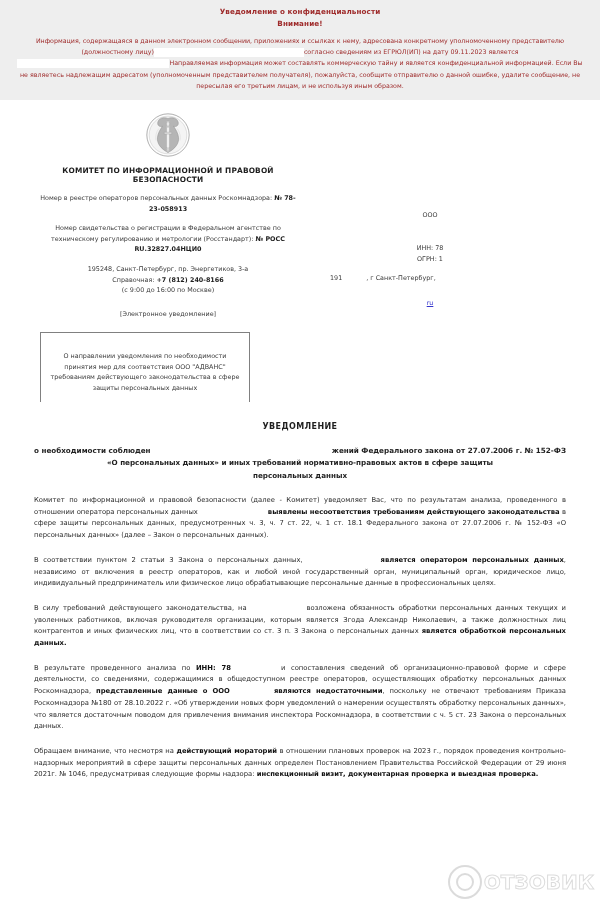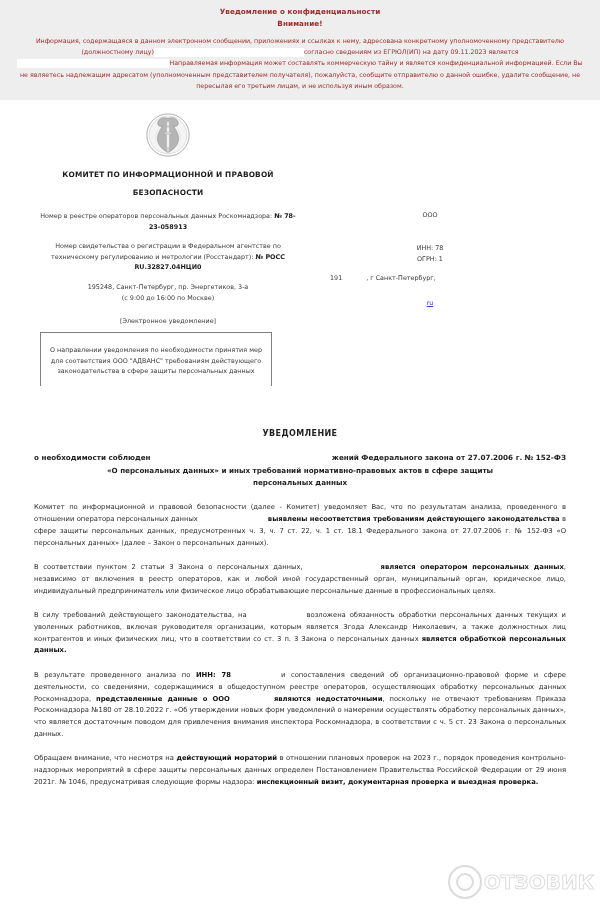--- a/index.html
+++ b/index.html
@@ -68,21 +68,21 @@
     width: 46px;
     height: 46px;
     display: inline-block;
   }
   .org-name {
     width: 244px;
     margin-left: 46px;
     text-align: center;
     font-weight: bold;
     font-size: 7.4px;
-    line-height: 18px;
+    line-height: 9px;
     color: #1f1f1f;
     margin-top: 4px;
     letter-spacing: 0.15px;
   }
   .org-meta {
     width: 256px;
     margin-left: 40px;
     text-align: center;
     font-size: 6.4px;
     line-height: 10.6px;
@@ -138,24 +138,24 @@
     color: #3333cc;
     text-decoration: underline;
     font-size: 6.4px;
   }
 
   
   .subject-box {
     position: absolute;
     left: 40px;
     top: 232px;
-    width: 232px;
+    width: 210px;
     border: 1px solid #808080;
     border-bottom: none;
-    padding: 12px 6px 9px 6px;
+    padding: 18px 6px 9px 6px;
     text-align: center;
     font-size: 6.4px;
     line-height: 10.6px;
     color: #3a3a3a;
     box-sizing: border-box;
   }
 
   
   .doc-title {
     text-align: center;
@@ -278,20 +278,24 @@
       <span class="b">№ 78-23-058913</span>
     </div>
 
     <div class="org-meta org-meta-block">
       <span>Номер свидетельства о регистрации в Федеральном агентстве по техническому регулированию и метрологии (Росстандарт):</span>
       <span class="b">№ РОСС RU.32827.04НЦИ0</span>
     </div>
 
     <div class="org-meta org-meta-block">
       <div>195248, Санкт-Петербург, пр. Энергетиков, 3-а</div>
+      <div>
+        <span>Справочная:</span>
+        <span class="b">+7 (812) 240-8166</span>
+      </div>
       <div>(с 9:00 до 16:00 по Москве)</div>
     </div>
 
     <div class="enote">[Электронное уведомление]</div>
   </div>
 
   <div class="addressee">
     <div class="org-line">ООО</div>
     <div class="inn-line">ИНН: 78</div>
     <div class="ogrn-line">ОГРН: 1</div>

